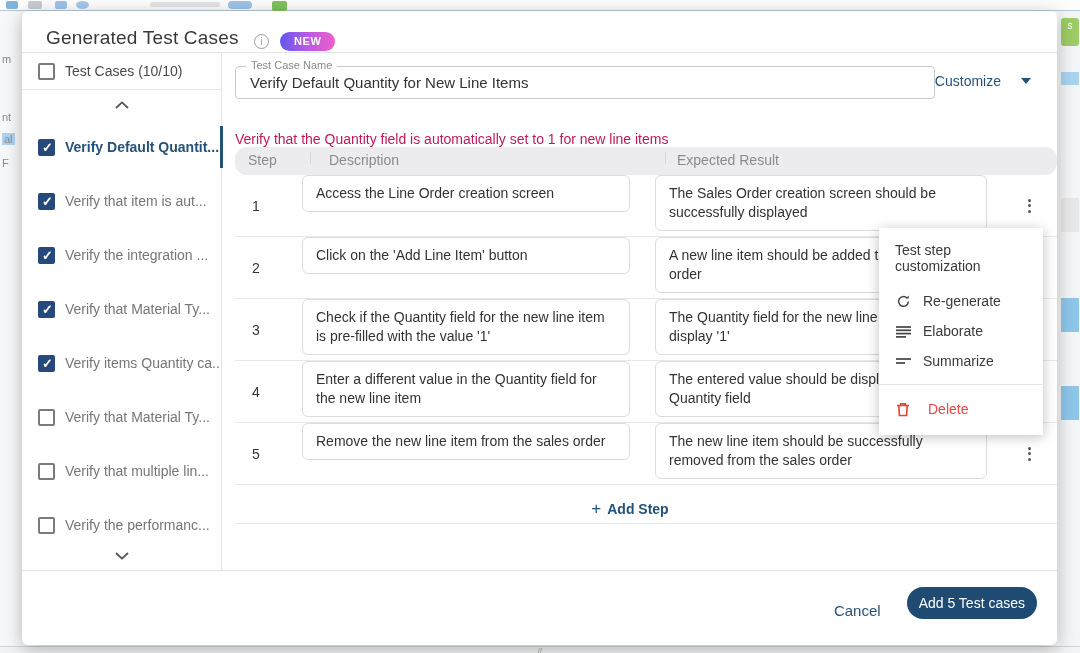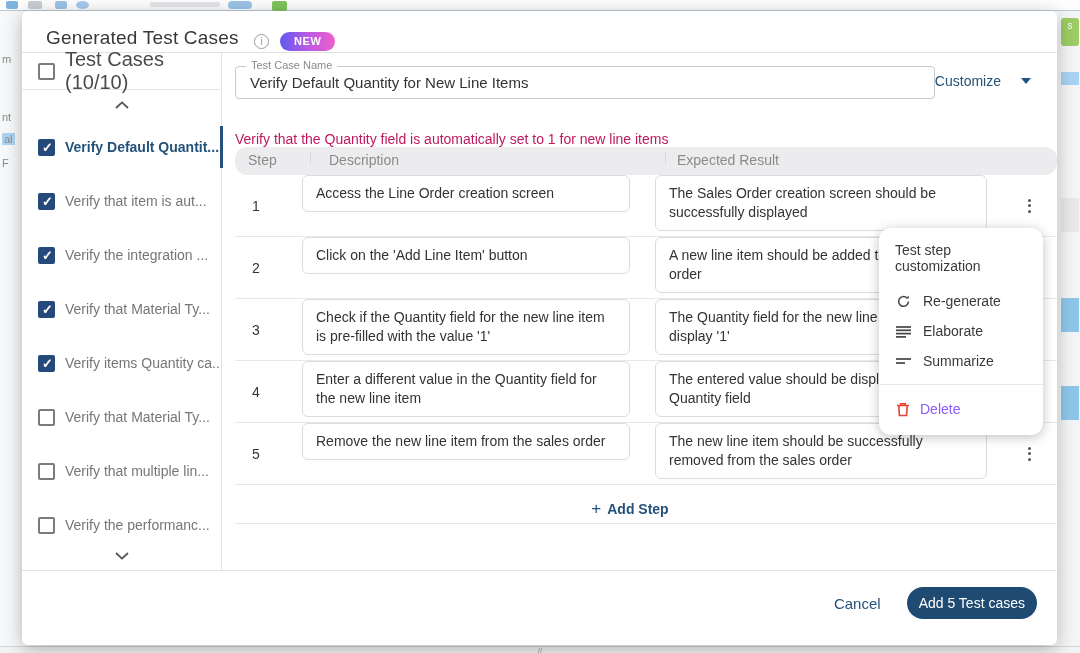--- a/index.html
+++ b/index.html
@@ -23,21 +23,21 @@
   .info-ic { position:absolute; left:232px; top:23px; width:15px; height:15px; border:1.3px solid #9a9a9a; border-radius:50%;
              color:#9a9a9a; font-size:10px; line-height:13px; text-align:center; }
   .badge-new { position:absolute; left:258px; top:21px; padding:3px 14px 4px; border-radius:11px; color:#fff;
                font-size:11px; font-weight:bold; letter-spacing:.6px;
                background:linear-gradient(90deg,#5f58ee,#b95be4,#ef5ecb); }
   .hdr-div { position:absolute; left:0; top:41px; width:100%; border-top:1px solid #e3e3e3; }
 
   
   .sidebar { position:absolute; left:0; top:42px; width:200px; height:517px; border-right:1px solid #e3e3e3; }
   .sb-all { position:absolute; left:0; top:0; width:100%; height:37px; display:flex; align-items:center; padding-left:16px;
-            border-bottom:1px solid #e6e6e6; font-size:20px; color:#4a4a4a; gap:10px; }
+            border-bottom:1px solid #e6e6e6; font-size:14px; color:#4a4a4a; gap:10px; }
   .caret-row { position:absolute; left:0; width:100%; height:28px; display:flex; align-items:center; justify-content:center; cursor:pointer; }
   .caret-up { top:38px; } .caret-down { top:489px; }
   .sb-list { position:absolute; left:0; top:67px; width:100%; }
   .sb-item { height:54px; display:flex; align-items:center; padding-left:16px; gap:10px; font-size:14px; color:#767676; position:relative; cursor:pointer; }
   .sb-item .lbl { white-space:nowrap; overflow:hidden; }
   .sb-item.selected { color:#24527a; font-weight:bold; }
   .sb-item.selected::after { content:""; position:absolute; right:-2px; top:6px; width:3px; height:42px; background:#24527a; }
   .checkbox { width:17px; height:17px; border:2px solid #7b7b7b; border-radius:2px; flex:0 0 auto; background:#fff; position:relative; }
   .checkbox.checked { background:#26497b; border-color:#26497b; }
   .checkbox.checked::after { content:"✓"; position:absolute; left:2px; top:-1px; color:#fff; font-size:13px; font-weight:bold; }
@@ -65,32 +65,32 @@
   .expbox  { left:420px; width:332px; }
   .dots { position:absolute; left:783px; top:0; width:22px; height:100%; display:flex; flex-direction:column; align-items:center; justify-content:center; gap:2.5px; cursor:pointer; }
   .dots i { width:3px; height:3px; border-radius:50%; background:#555; }
   .addstep { position:absolute; left:213px; top:484px; width:790px; height:28px; display:flex; align-items:center; justify-content:center;
              gap:6px; font-size:14px; color:#24527a; font-weight:bold; cursor:pointer; }
   .addstep .plus { font-size:17px; font-weight:normal; }
   .tbl-div { position:absolute; left:213px; top:512px; width:822px; border-top:1px solid #e8e8e8; }
   .foot-div { position:absolute; left:0; top:559px; width:100%; border-top:1px solid #e3e3e3; }
 
   
-  .footer { position:absolute; right:20px; top:576px; display:flex; align-items:center; gap:26px; }
+  .footer { position:absolute; right:20px; top:576px; display:flex; align-items:flex-end; gap:26px; }
   .cancel { font-size:15px; color:#24527a; cursor:pointer; }
   .submit { background:#1f4b73; color:#fff; font-size:14px; border:none; border-radius:16px; padding:8px 12px;
             font-family:"Liberation Sans",sans-serif; cursor:pointer; }
 
   
-  .menu { position:absolute; left:857px; top:217px; width:164px; background:#fff; border-radius:12px; z-index:10;
+  .menu { position:absolute; left:857px; top:217px; width:164px; background:#fff; border-radius:0; z-index:10;
           box-shadow:0 2px 12px rgba(0,0,0,.25); padding:14px 0 10px; }
   .menu-title { padding:0 16px 4px; font-size:14px; color:#3a3a3a; }
   .menu-item { height:30px; display:flex; align-items:center; gap:12px; padding:0 16px; font-size:14px; color:#3a3a3a; cursor:pointer; }
   .menu-div { border-top:1px solid #e6e6e6; margin:8px 0; }
-  .menu-delete { height:32px; display:flex; align-items:center; gap:9px; padding:0 16px; font-size:14px; color:#8b5cf6; cursor:pointer; }
+  .menu-delete { height:32px; display:flex; align-items:center; gap:17px; padding:0 16px; font-size:14px; color:#ef4444; cursor:pointer; }
   .mi-ic { width:16px; display:flex; justify-content:center; }
 </style>
 </head>
 <body>
 
 <div class="bg-top">
   <span class="bg-ic" style="left:6px;width:12px;background:#7fb3e0;"></span>
   <span class="bg-ic" style="left:28px;width:14px;background:#c9ccd1;"></span>
   <span class="bg-ic" style="left:55px;width:12px;background:#9cc3e8;"></span>
   <span class="bg-ic" style="left:76px;width:13px;background:#a5c9ec;border-radius:50%;"></span>

